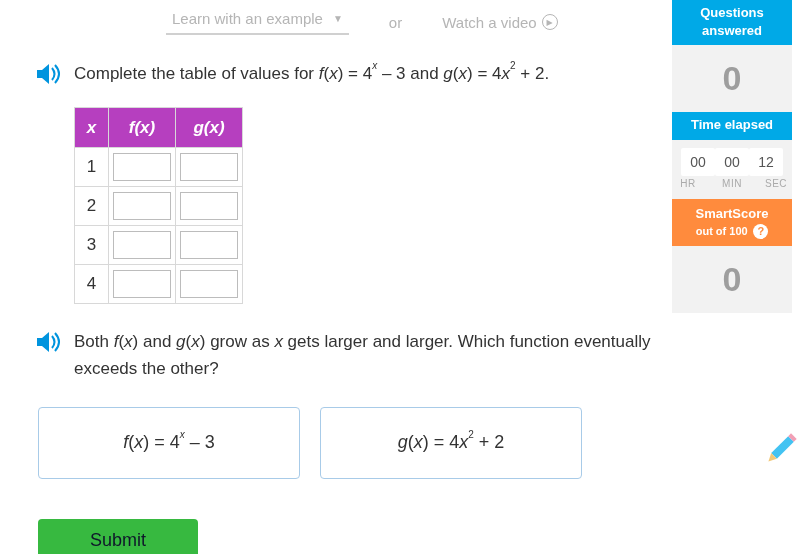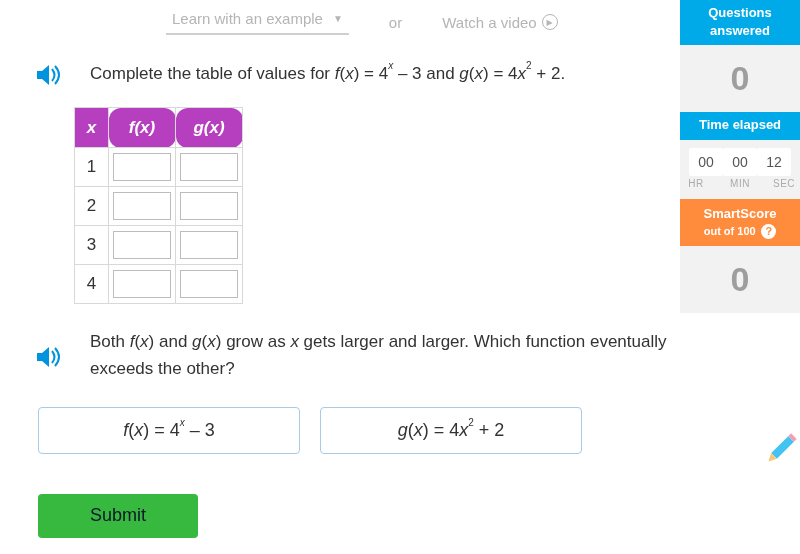--- a/index.html
+++ b/index.html
@@ -25,55 +25,55 @@
     color:#b5b5b5;
     font-size:15px;
   }
   .example-link { border-bottom:2px solid #d0d0d0; padding:0 6px 6px 6px; display:flex; align-items:center; gap:10px;}
   .example-link .chev { font-size:10px;}
   .video-link { display:flex; align-items:center; gap:5px;text-align:center;}
   .play-circle {
     width:16px;height:16px;border:1.5px solid #b5b5b5;border-radius:50%;
     display:inline-flex;align-items:center;justify-content:center;font-size:8px;
   }
-  .q-row { display:flex; align-items:center; gap:28px; margin-top:28px; font-size:17px; color:#333; line-height:1.6;}
+  .q-row { display:flex; align-items:flex-start; gap:12px; margin-top:28px; font-size:17px; color:#333; line-height:1.6;}
   .speaker {
     width:26px;height:22px; position:relative; flex-shrink:0; margin-top:3px;
   }
   .speaker svg { width:26px;height:22px; }
   .fx { font-style:italic; }
   .sup { font-size:10px; position:relative; top:-10px; font-style:italic;}
   .sup2 { font-size:10px; position:relative; top:-10px;}
 
   
   .tbl { border-collapse:collapse; margin:20px 0 0 38px; }
   .tbl th, .tbl td { border:1px solid #d8d8d8; text-align:center; font-size:17px; color:#333;}
   .tbl th { background:#b63fbf; color:#fff; height:40px; font-style:italic; font-weight:bold;}
   .tbl th.xcol{width:34px;}
-  .tbl th.fcol,.tbl th.gcol{width:67px;border-radius:12px;}
+  .tbl th.fcol,.tbl th.gcol{width:67px;}
   .tbl td { height:39px; }
   .tbl td.xval { background:#fff; }
   .tbl input {
     width:58px; height:28px; border:1px solid #bcbcbc; text-align:center; font-size:15px;
     background:#fff;
   }
 
   .choices { display:flex; gap:20px; margin:24px 0 0 2px;}
   .choice {
-    border:1px solid #a8cbe8; border-radius:4px; width:262px; height:47px;
+    border:1px solid #a8cbe8; border-radius:4px; width:262px; height:72px;
     display:flex; align-items:center; justify-content:center; font-size:18px; color:#333;
     cursor:pointer;
   }
   .submit {
     margin:40px 0 0 2px; background:#37b940; color:#0f172a; border:none;
     border-radius:4px; width:160px; height:44px; font-size:18px; cursor:pointer;
   }
 
   
-  .sidebar { position:absolute; top:0; right:0; width:120px; }
+  .sidebar { position:absolute; top:0; right:8px; width:120px; }
   .panel-head { background:#00a9e7; color:#fff; text-align:center; font-size:13px; font-weight:bold; padding:4px 4px 6px 4px; line-height:1.35;}
   .panel-body { background:#f2f2f2; text-align:center; padding:14px 0; color:#9e9e9e; font-size:34px; font-weight:bold;}
   .timer-row { display:flex; justify-content:center; padding:8px 4px 2px 4px; background:#f2f2f2;}
   .timer-box { background:#fff; width:34px; height:28px; display:flex; align-items:center; justify-content:center; font-size:14px; color:#555; border-radius:2px;}
   .timer-lab { display:flex; gap:20px; justify-content:center; background:#f2f2f2; padding:0 4px 10px 4px;}
   .timer-lab span{ width:34px; text-align:center; font-size:10px; color:#aaa; letter-spacing:0.5px;}
   .ss-head{ background:#ff8b3d; color:#fff; text-align:center; font-size:13px; font-weight:bold; padding:6px 4px; line-height:1.35;}
   .ss-head small{ font-weight:bold; font-size:11px;}
   .qmark{display:inline-flex;width:15px;height:15px;background:#fff;color:#ff8b3d;border-radius:50%;font-size:11px;align-items:center;justify-content:center;font-weight:bold;margin-left:2px;}
 

